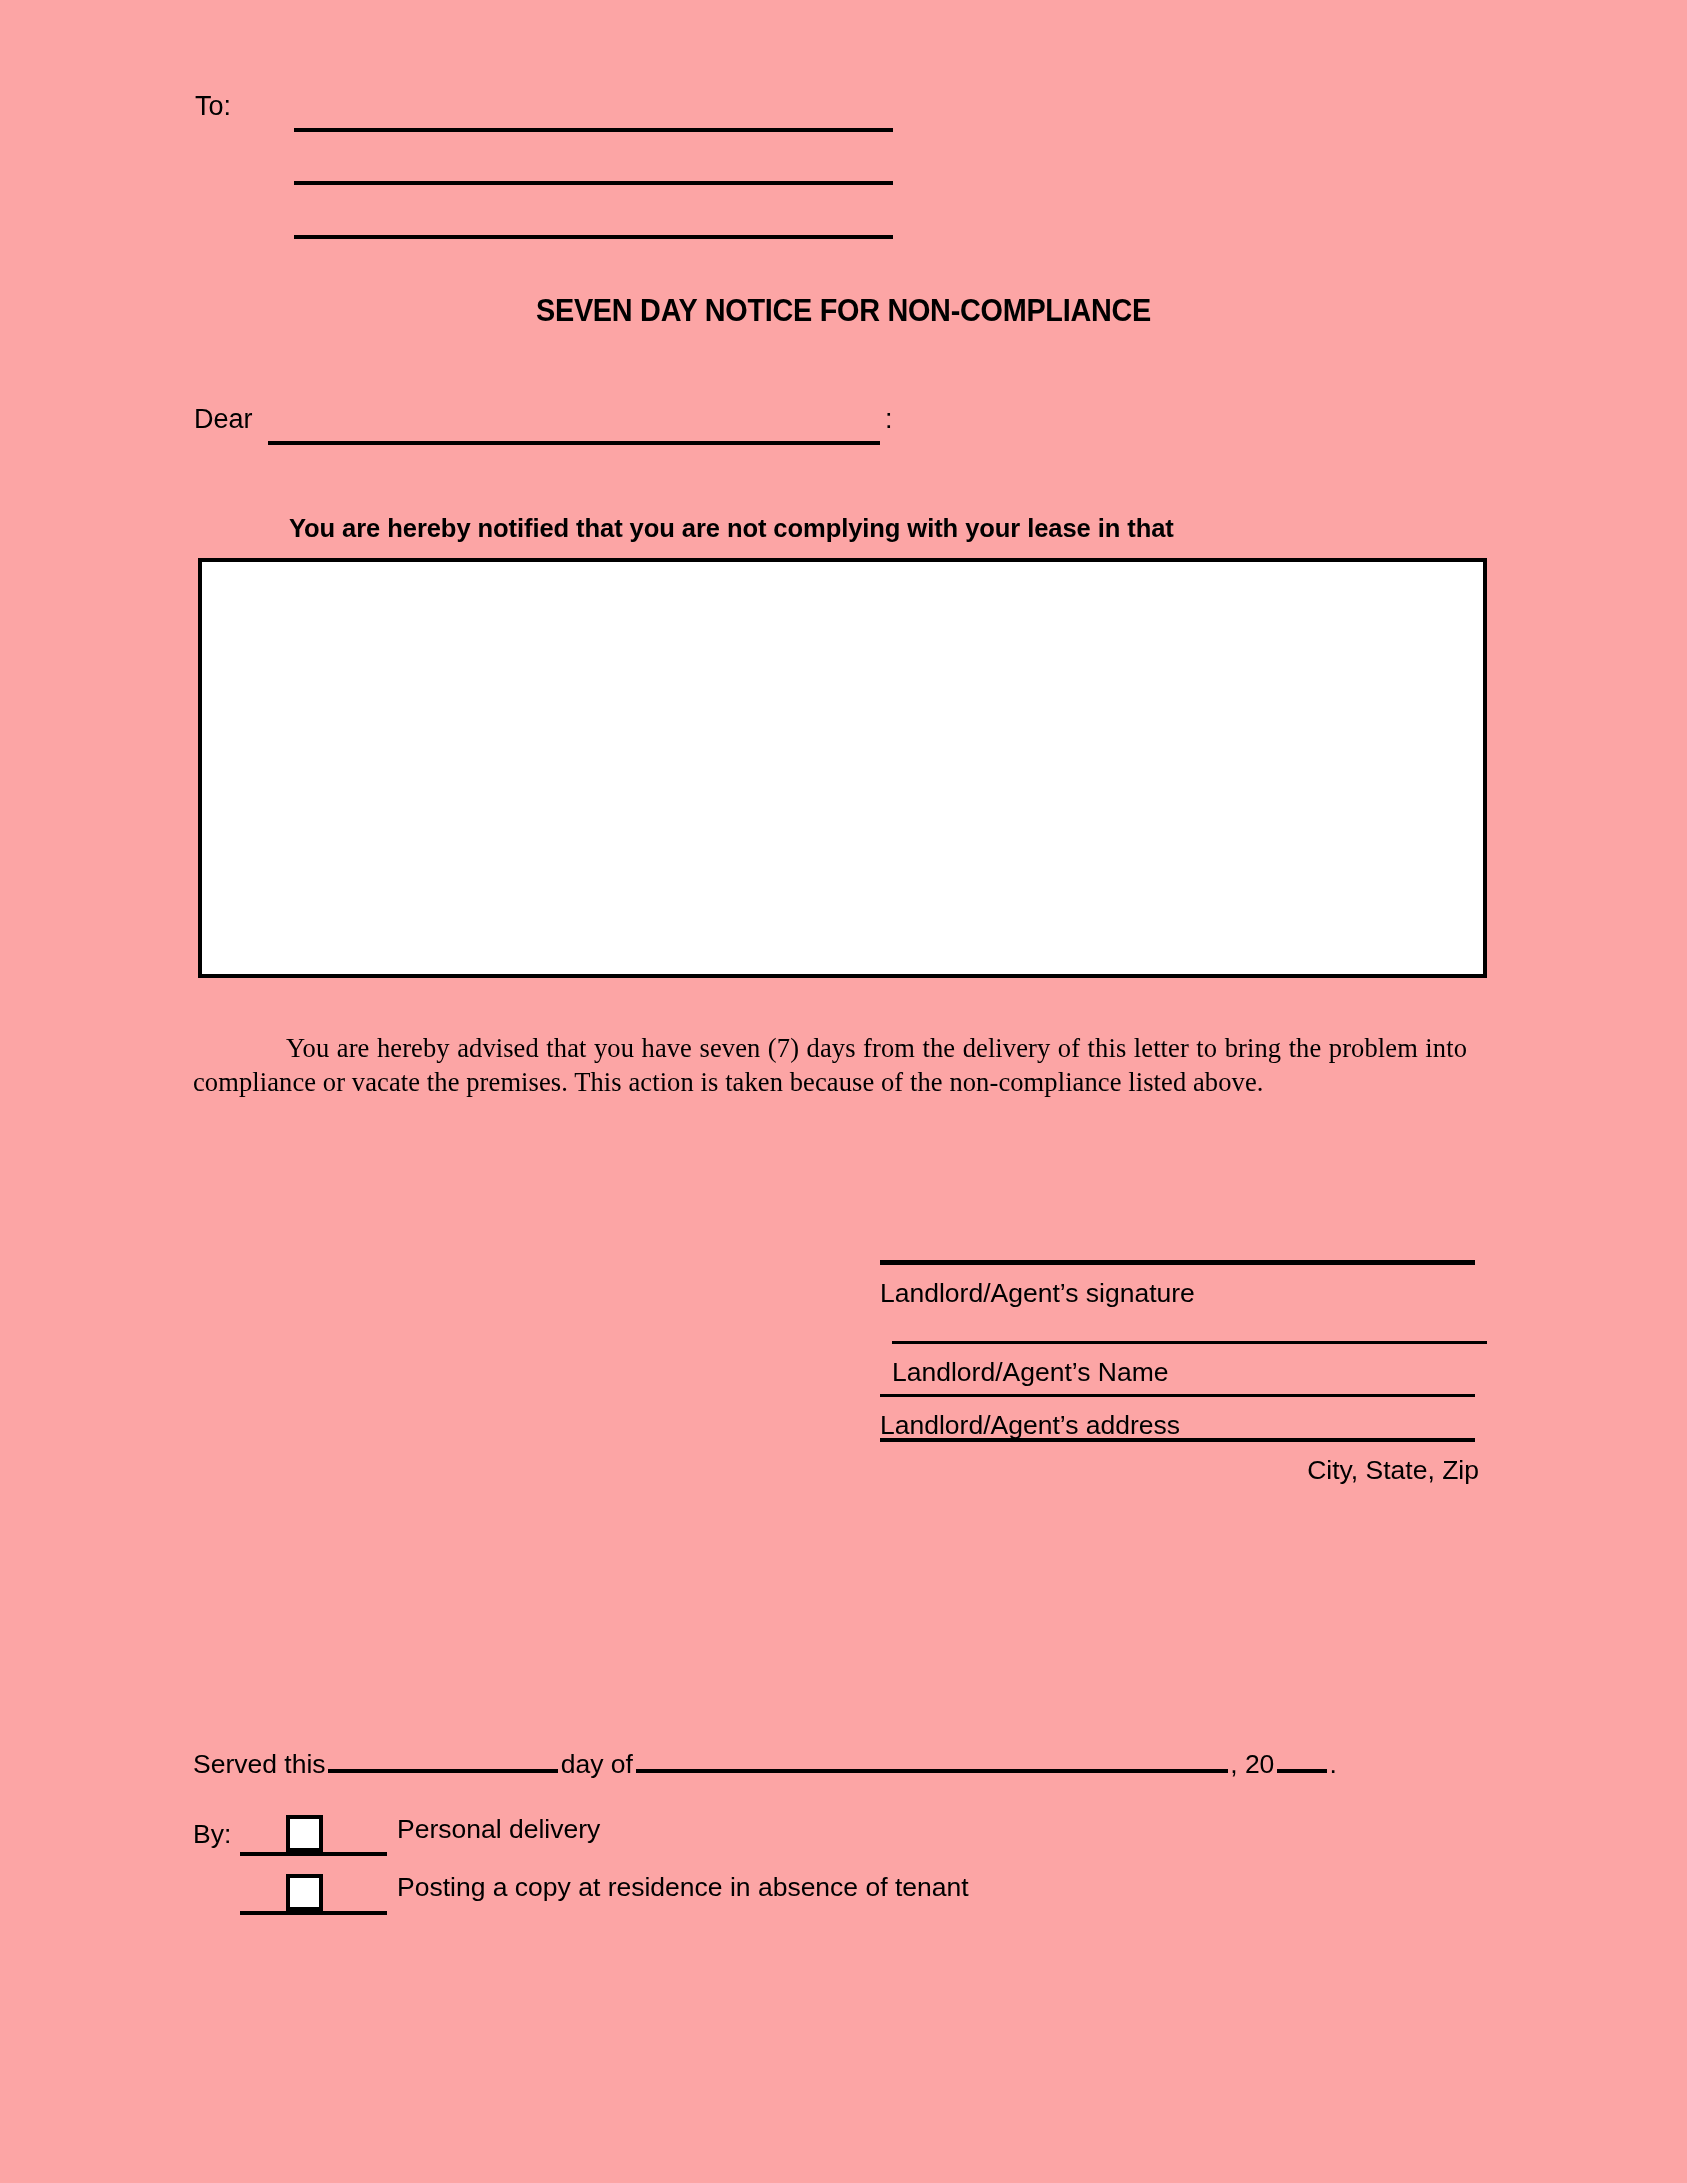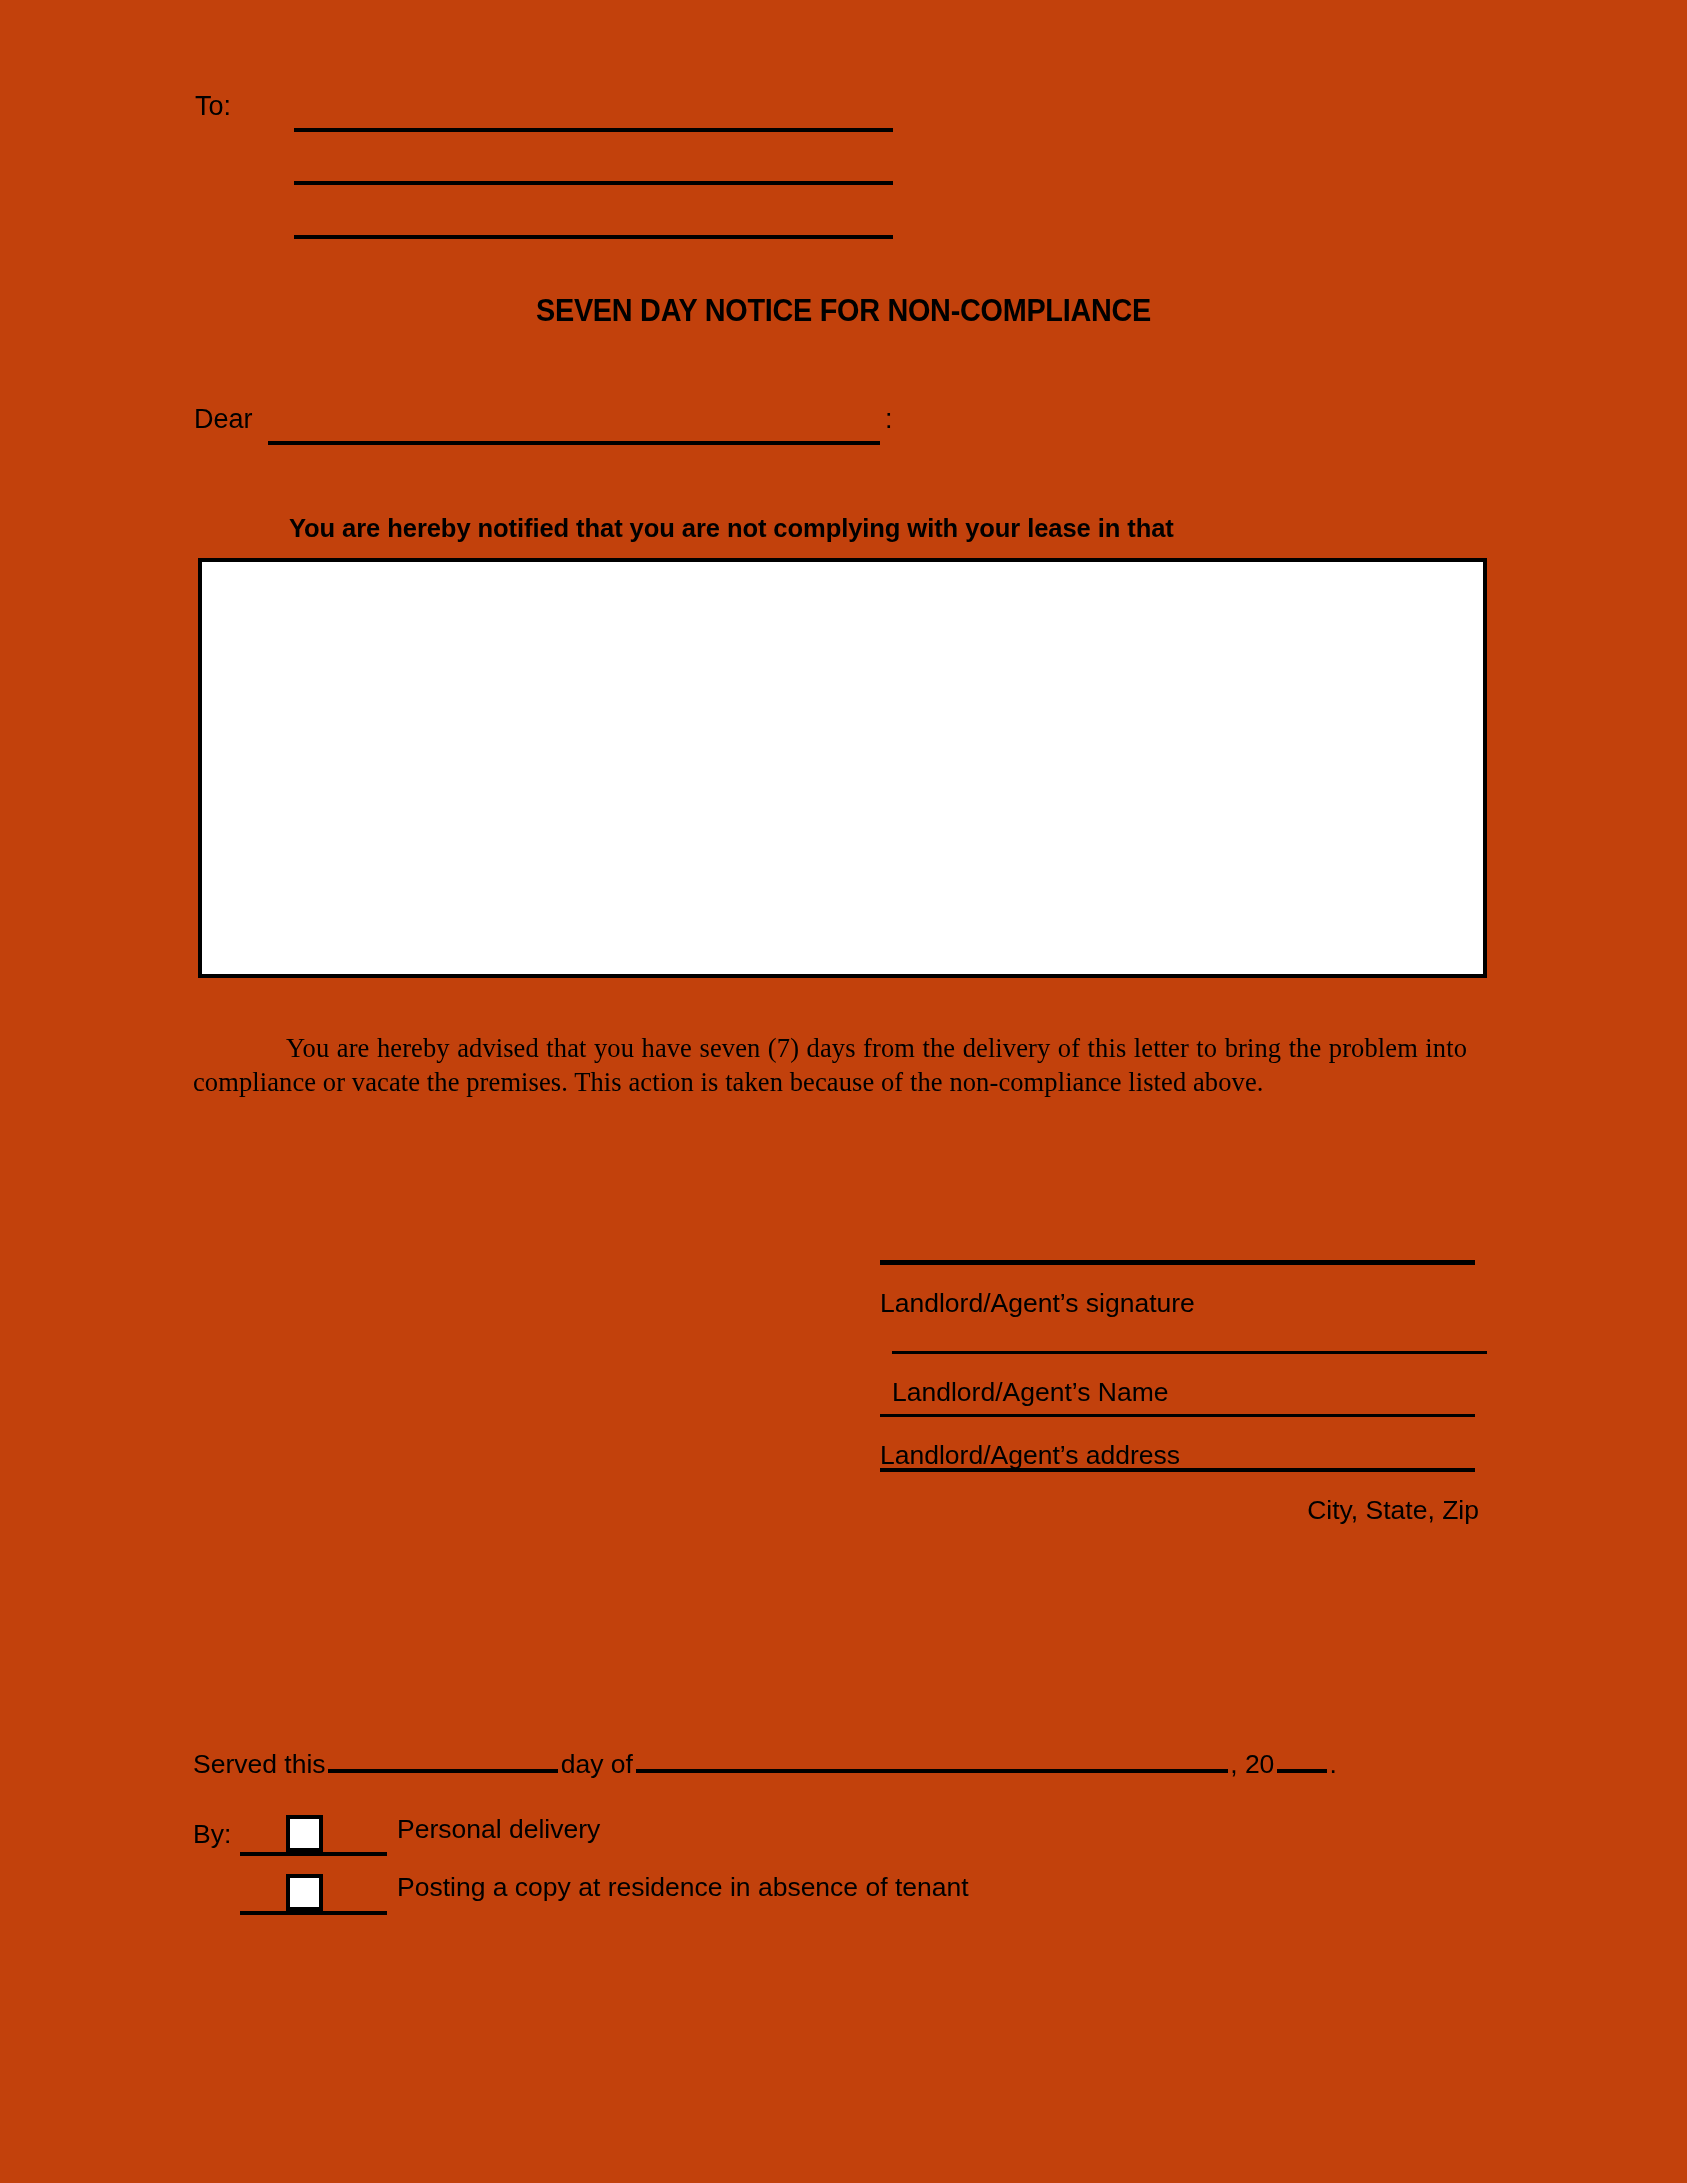--- a/index.html
+++ b/index.html
@@ -8,21 +8,21 @@
     background: #ffffff;
   }
   body {
     font-family: "Liberation Sans", sans-serif;
     color: #000000;
   }
   .page {
     position: relative;
     width: 1687px;
     height: 2183px;
-    background: #c2410c;
+    background: #fca5a5;
     overflow: hidden;
   }
 
   
   .abs { position: absolute; }
   .rule {
     background: #000000;
     height: 4px;
   }
 
@@ -115,21 +115,21 @@
     background: #000000;
   }
   .sig-rule {
     width: 595px;
     height: 3.3px;
     background: #000000;
   }
   .sig-label {
     font-size: 26.5px;
     line-height: 1;
-    padding-top: 25px;
+    padding-top: 15px;
   }
 
   
   .served-row {
     left: 193px;
     top: 1744px;
     font-size: 26.5px;
     line-height: 1;
     white-space: nowrap;
   }

